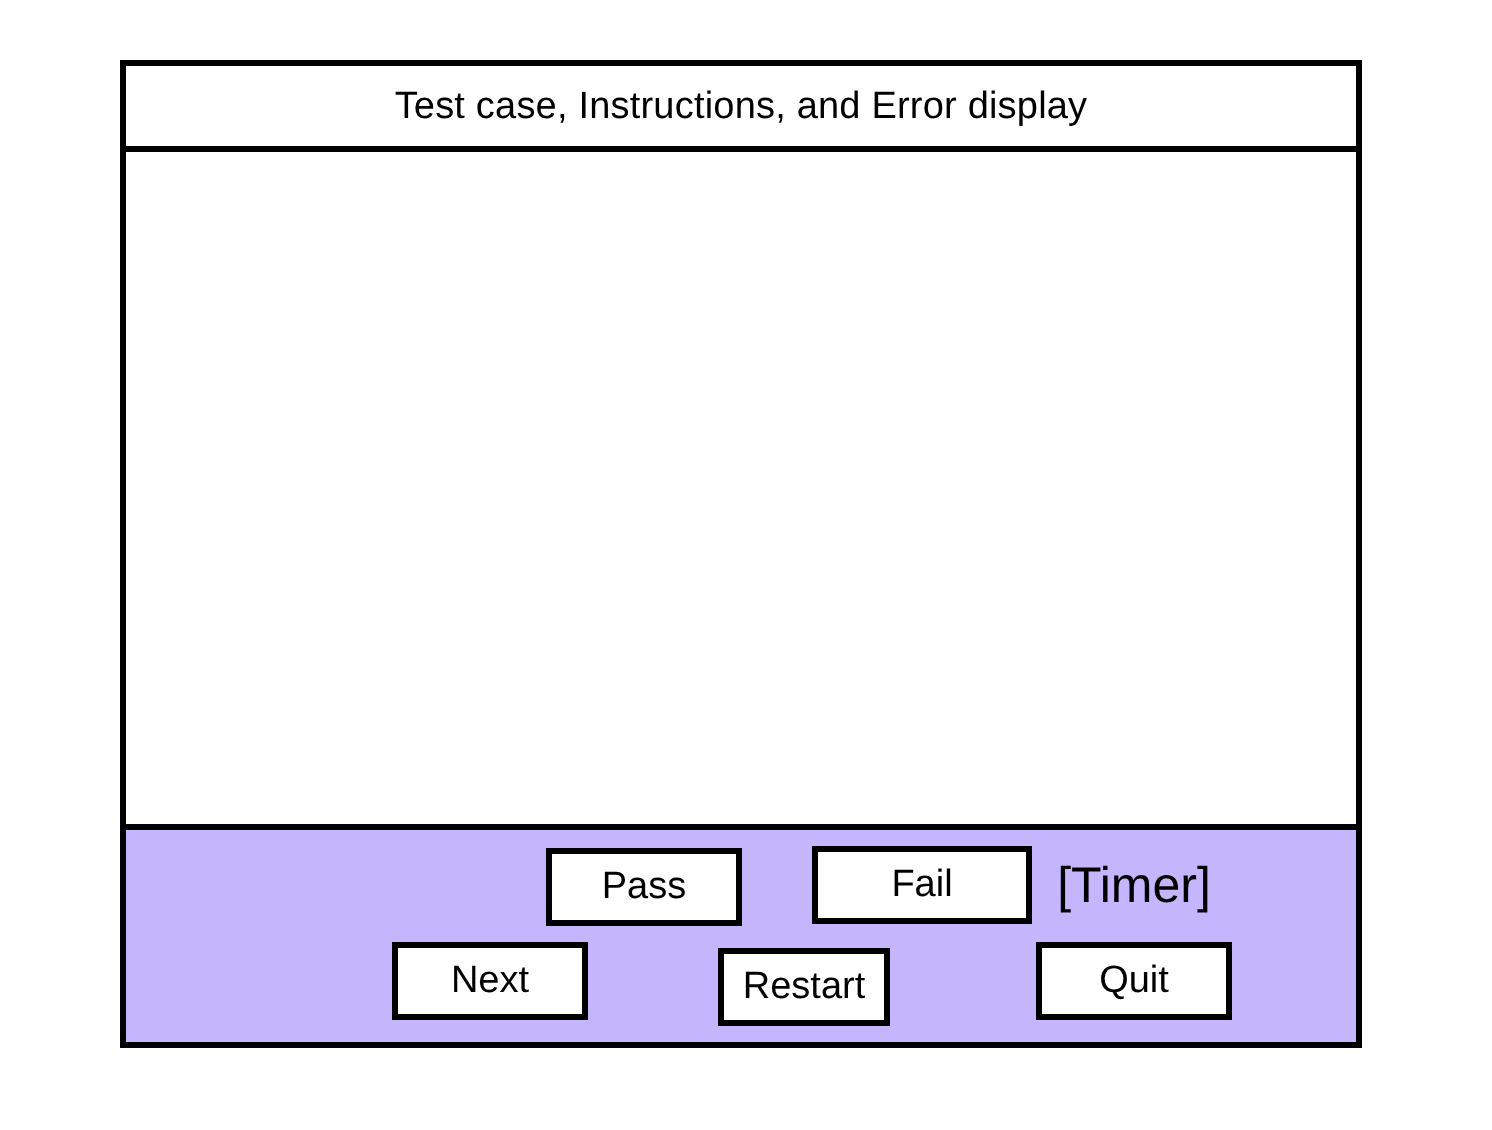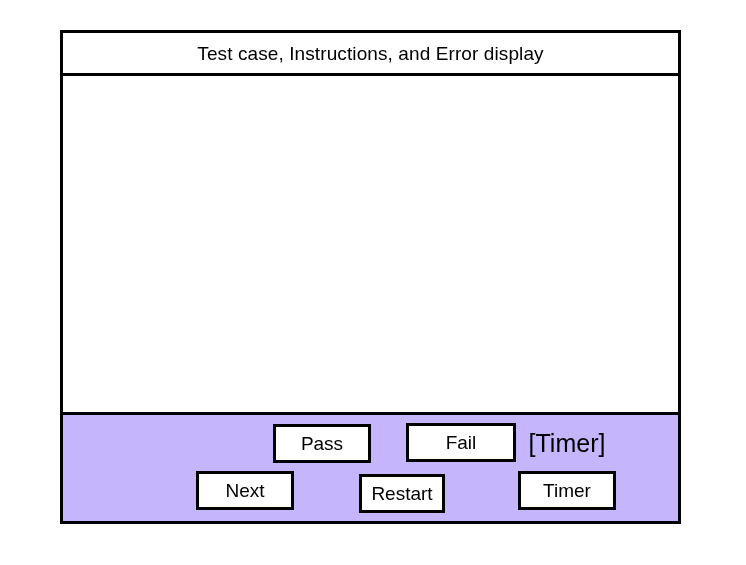--- a/index.html
+++ b/index.html
@@ -134,17 +134,17 @@
     <button class="btn btn-pass">Pass</button>
 
     <button class="btn btn-fail">Fail</button>
 
     <div class="timer-label">[Timer]</div>
 
     <button class="btn btn-next">Next</button>
 
     <button class="btn btn-restart">Restart</button>
 
-    <button class="btn btn-quit">Timer</button>
+    <button class="btn btn-quit">Quit</button>
 
   </div>
 
 </div>
 
 </body></html>

